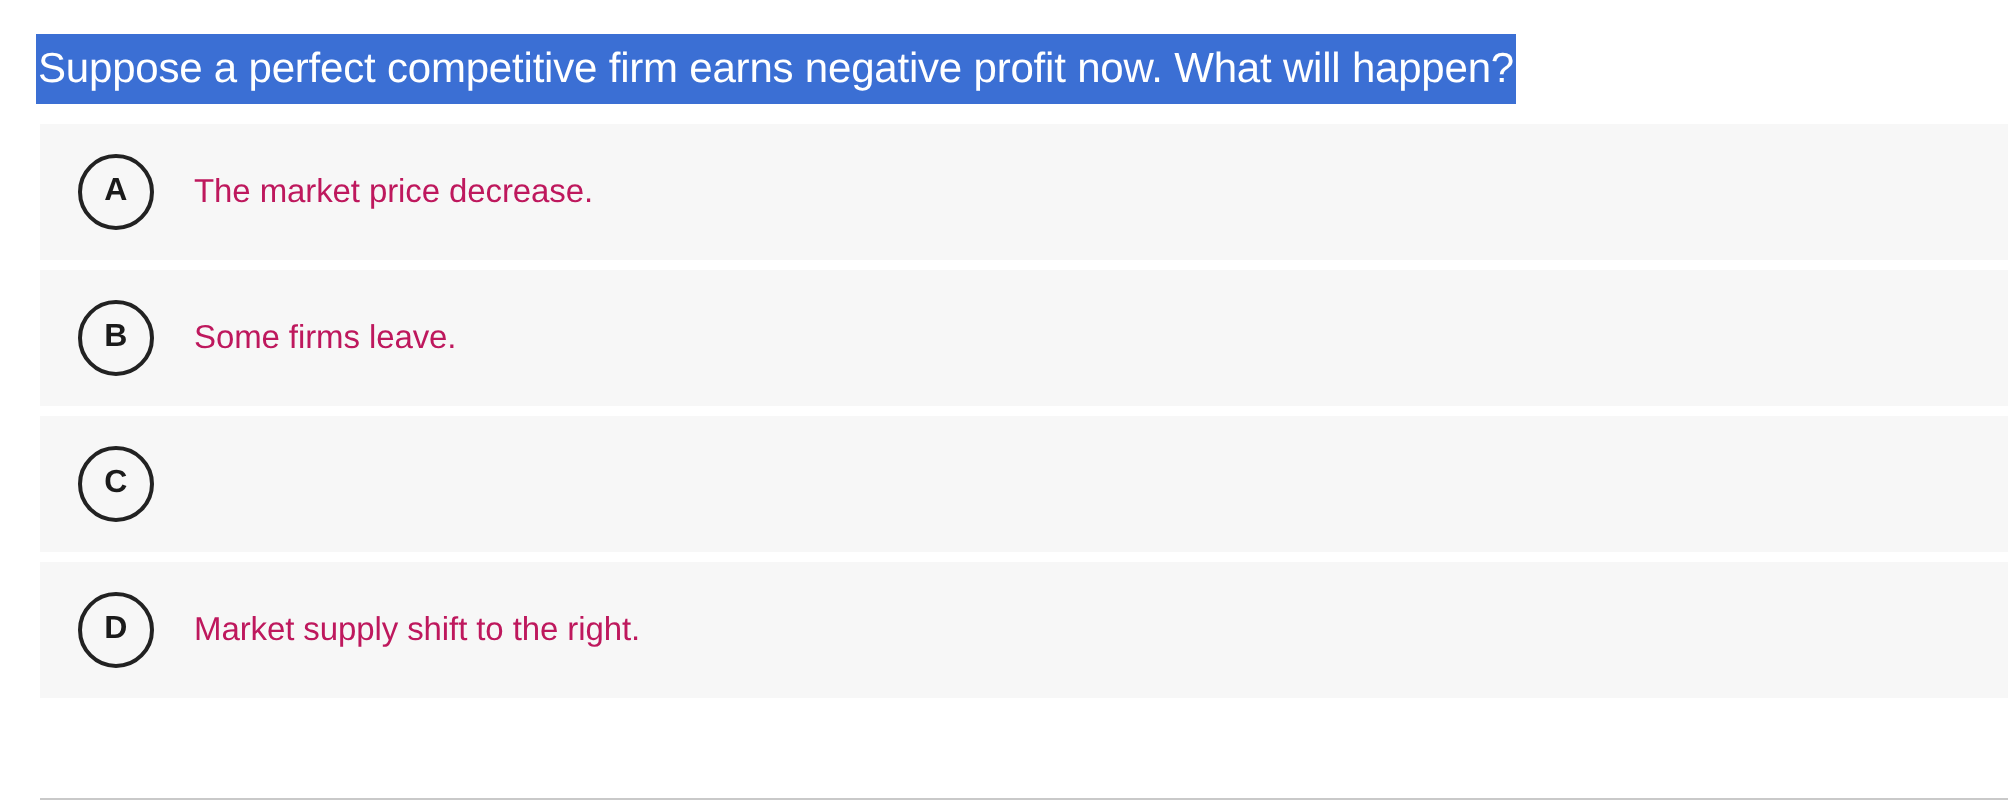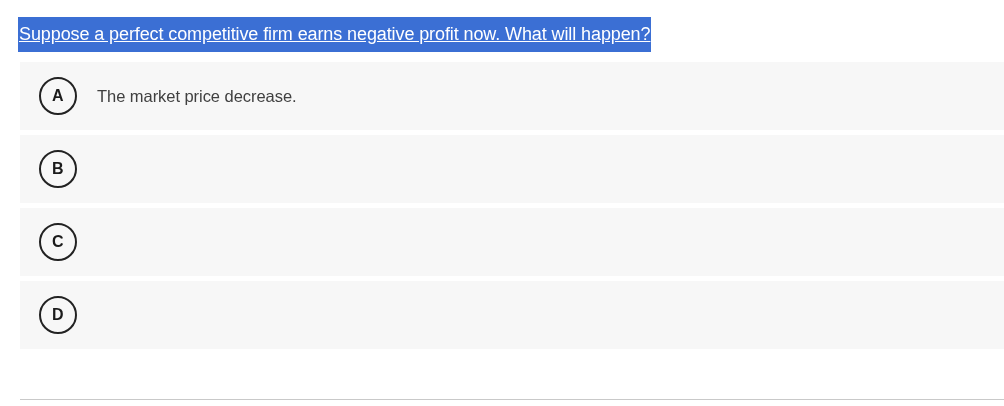--- a/index.html
+++ b/index.html
@@ -28,30 +28,29 @@
     position: absolute;
     left: 18px;
     top: 14px;
     right: 0;
     height: 40px;
     display: flex;
     align-items: center;
   }
   .question-text {
     display: inline;
-    font-size: 18px;
+    font-size: 21px;
     line-height: 29px;
     font-weight: 400;
     color: #ffffff;
     background-color: #3b6fd4;
     letter-spacing: -0.1px;
     white-space: nowrap;
     padding: 3px 1px;
     box-decoration-break: clone;
-    text-decoration: underline;
     -webkit-box-decoration-break: clone;
   }
 
   
   .options {
     position: absolute;
     left: 20px;
     right: 0;
     top: 62px;
     display: flex;
@@ -80,21 +79,21 @@
     justify-content: center;
     font-size: 16px;
     font-weight: 700;
     color: #1b1b1b;
     letter-spacing: 0.2px;
   }
   .option-label {
     margin-left: 20px;
     font-size: 16.5px;
     line-height: 24px;
-    color: #404040;
+    color: #be185d;
     font-weight: 400;
     letter-spacing: -0.05px;
     white-space: nowrap;
   }
 
   
   .bottom-divider {
     position: absolute;
     left: 20px;
     right: 0;
@@ -114,27 +113,29 @@
 
   <div class="options">
 
     <div class="option-row">
       <div class="option-badge">A</div>
       <div class="option-label">The market price decrease.</div>
     </div>
 
     <div class="option-row">
       <div class="option-badge">B</div>
+      <div class="option-label">Some firms leave.</div>
     </div>
 
     <div class="option-row">
       <div class="option-badge">C</div>
     </div>
 
     <div class="option-row">
       <div class="option-badge">D</div>
+      <div class="option-label">Market supply shift to the right.</div>
     </div>
 
   </div>
 
   <div class="bottom-divider"></div>
 
 </div>
 
 </body></html>

